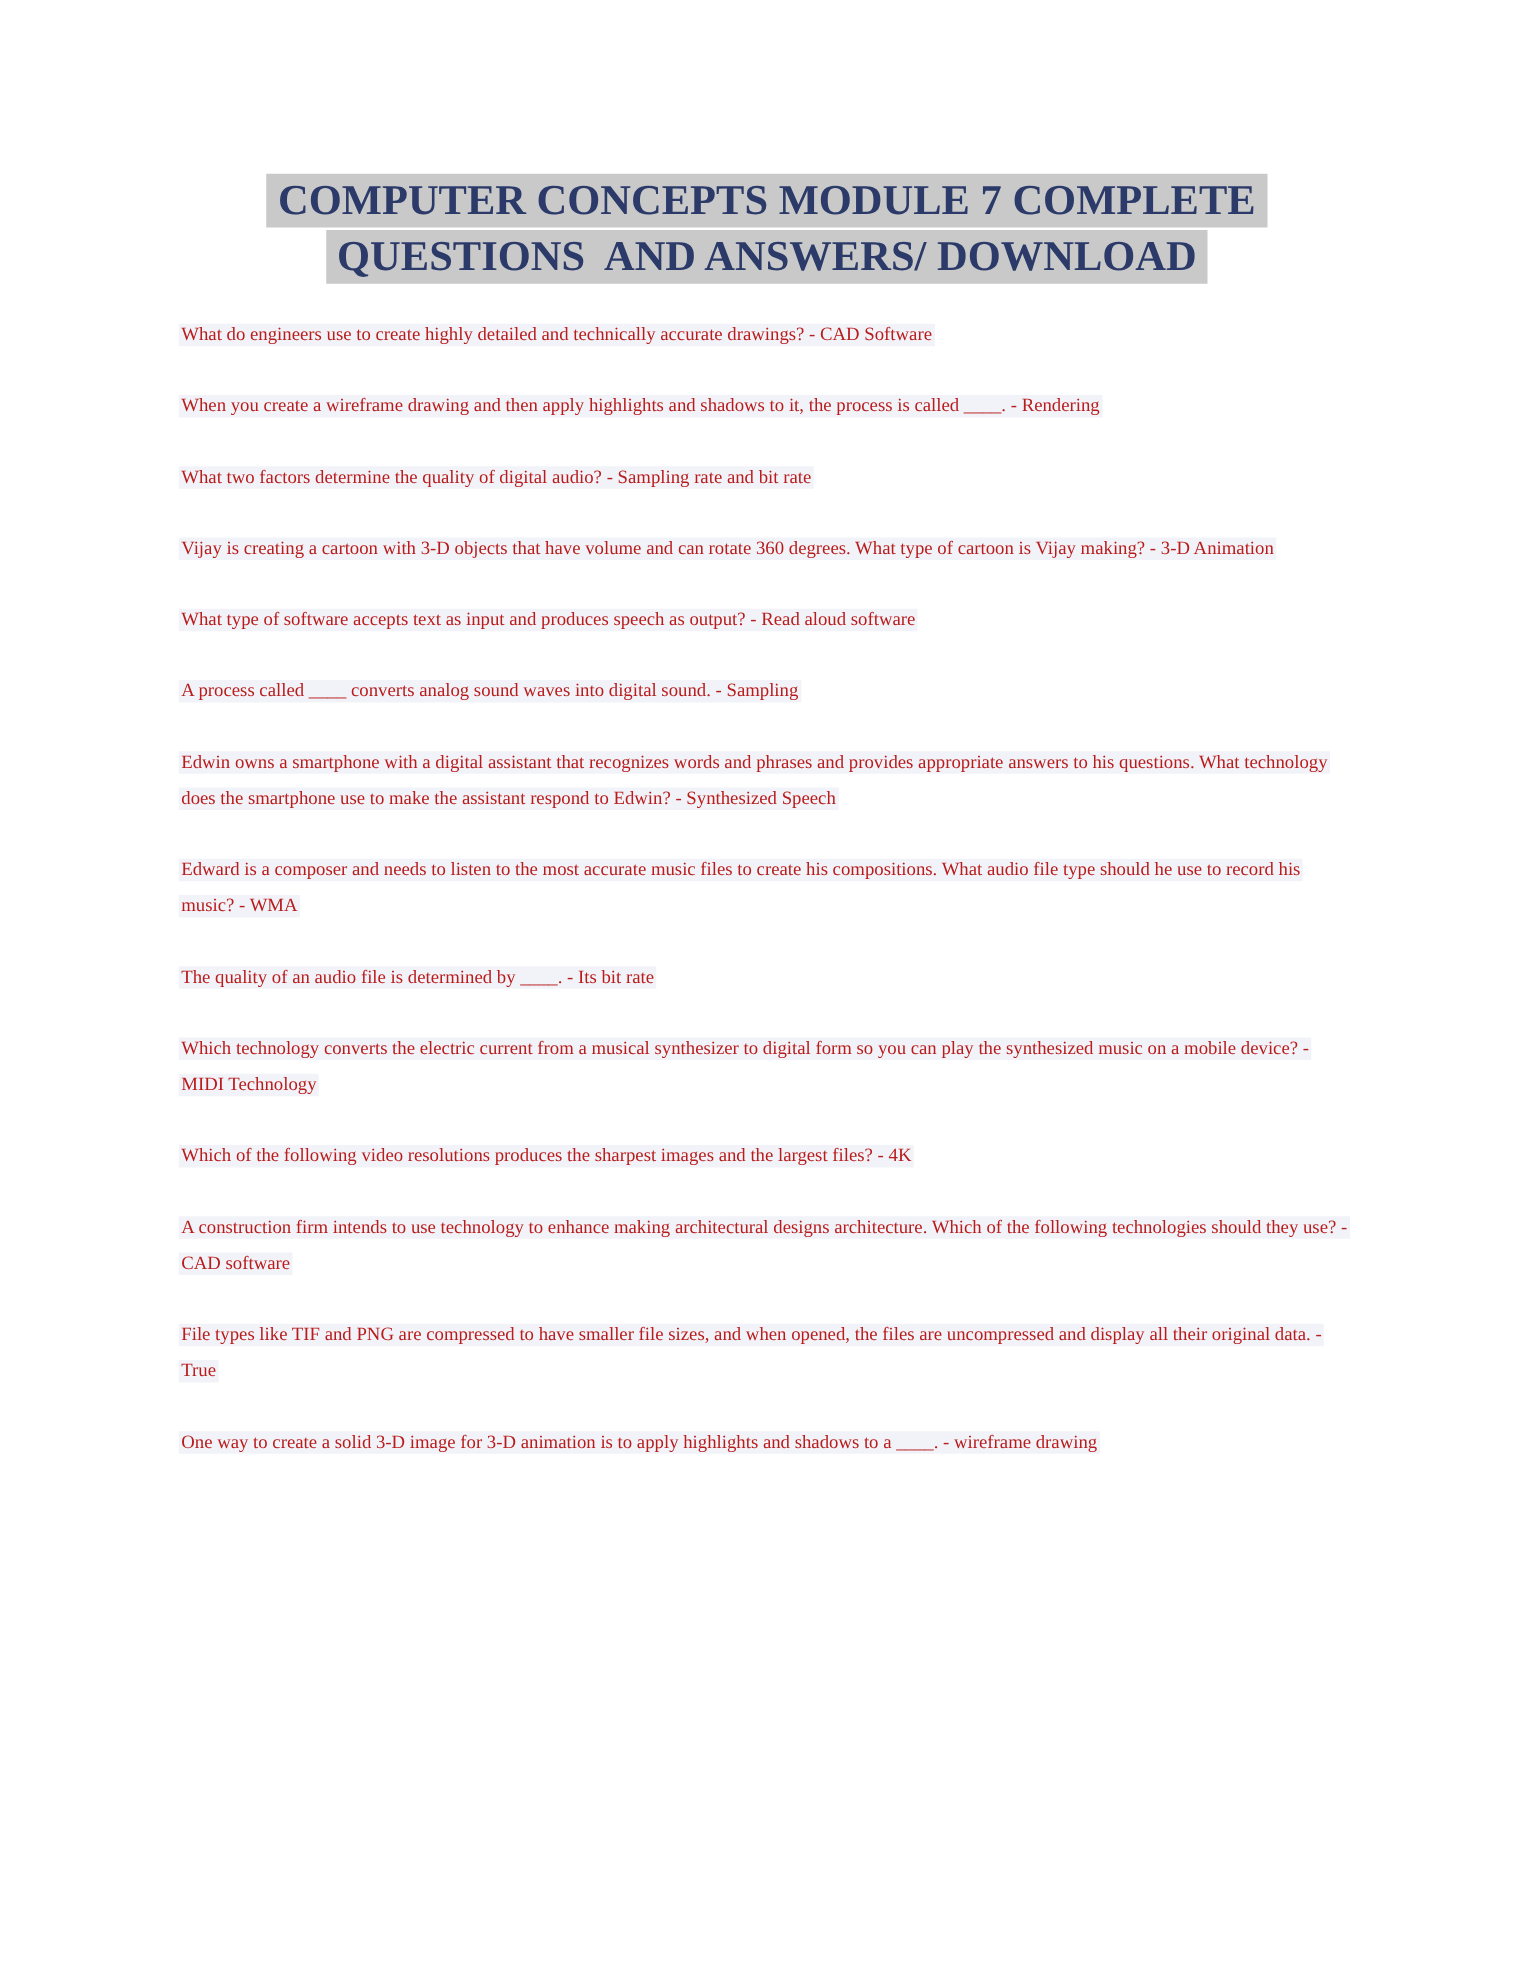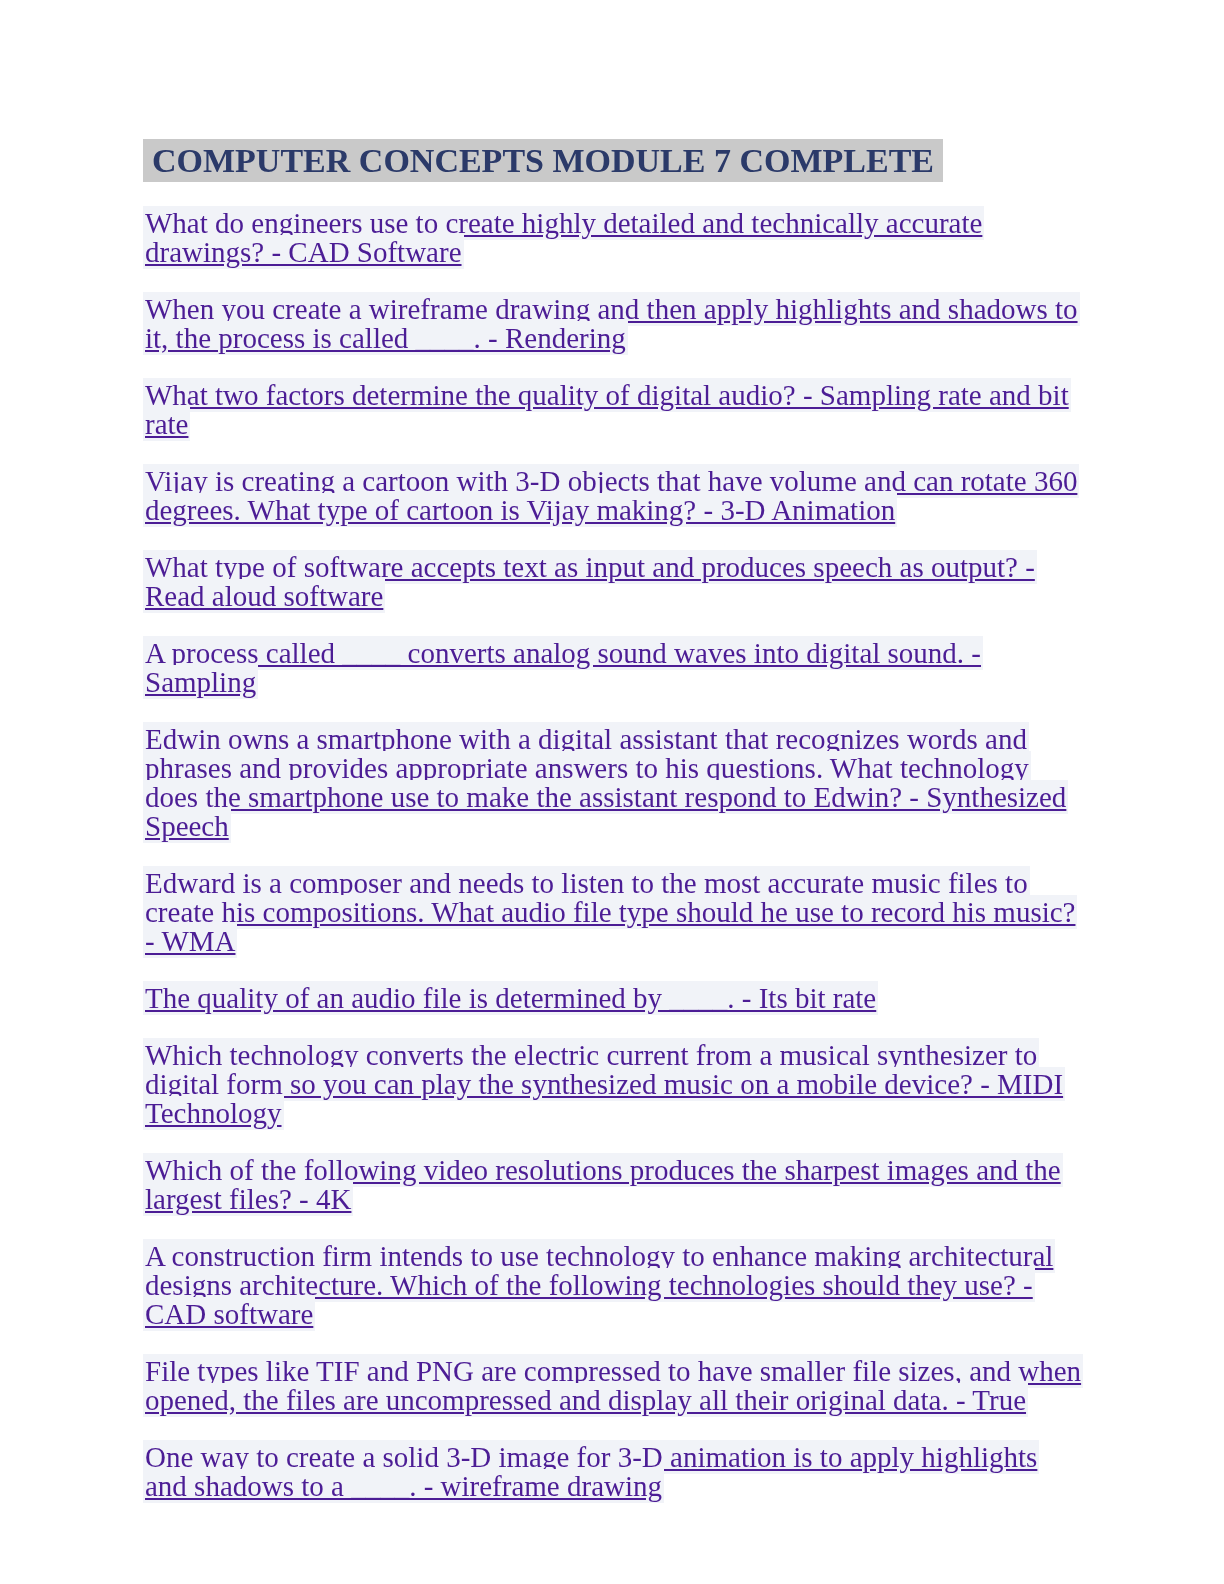--- a/index.html
+++ b/index.html
@@ -13,58 +13,59 @@
     height: 1584px;
     background: #ffffff;
     overflow: hidden;
     font-family: "Liberation Serif", "DejaVu Serif", serif;
   }
   .content {
     padding: 138px 140px 0 143px;
   }
   .doc-title {
     margin: 0 0 26px 0;
+    text-align: center;
     font-size: 34px;
     line-height: 45px;
     font-weight: 700;
     color: #2b3a69;
     letter-spacing: 0px;
   }
   .title-line {
     display: block;
   }
   .title-hl {
     background: #c9c9c9;
     padding: 3px 9px;
     white-space: pre-wrap;
     -webkit-box-decoration-break: clone;
     box-decoration-break: clone;
   }
   .qa {
     margin: 0 0 28px 0;
-    font-size: 29px;
+    font-size: 15px;
     line-height: 29px;
-    color: #4c1d95;
-    text-decoration: underline;
+    color: #b91c1c;
   }
   .hl {
     background: #f1f3f8;
     padding: 1px 2px;
     -webkit-box-decoration-break: clone;
     box-decoration-break: clone;
   }
 </style>
 </head>
 <body>
 
 <div class="page">
   <div class="content">
 
     <h1 class="doc-title">
       <span class="title-line"><span class="title-hl">COMPUTER CONCEPTS MODULE 7 COMPLETE</span></span>
+      <span class="title-line"><span class="title-hl">QUESTIONS  AND ANSWERS/ DOWNLOAD</span></span>
     </h1>
 
     <p class="qa"><span class="hl">What do engineers use to create highly detailed and technically accurate drawings? - CAD Software</span></p>
     <p class="qa"><span class="hl">When you create a wireframe drawing and then apply highlights and shadows to it, the process is called ____. - Rendering</span></p>
     <p class="qa"><span class="hl">What two factors determine the quality of digital audio? - Sampling rate and bit rate</span></p>
     <p class="qa"><span class="hl">Vijay is creating a cartoon with 3-D objects that have volume and can rotate 360 degrees. What type of cartoon is Vijay making? - 3-D Animation</span></p>
     <p class="qa"><span class="hl">What type of software accepts text as input and produces speech as output? - Read aloud software</span></p>
     <p class="qa"><span class="hl">A process called ____ converts analog sound waves into digital sound. - Sampling</span></p>
     <p class="qa"><span class="hl">Edwin owns a smartphone with a digital assistant that recognizes words and phrases and provides appropriate answers to his questions. What technology does the smartphone use to make the assistant respond to Edwin? - Synthesized Speech</span></p>
     <p class="qa"><span class="hl">Edward is a composer and needs to listen to the most accurate music files to create his compositions. What audio file type should he use to record his music? - WMA</span></p>

